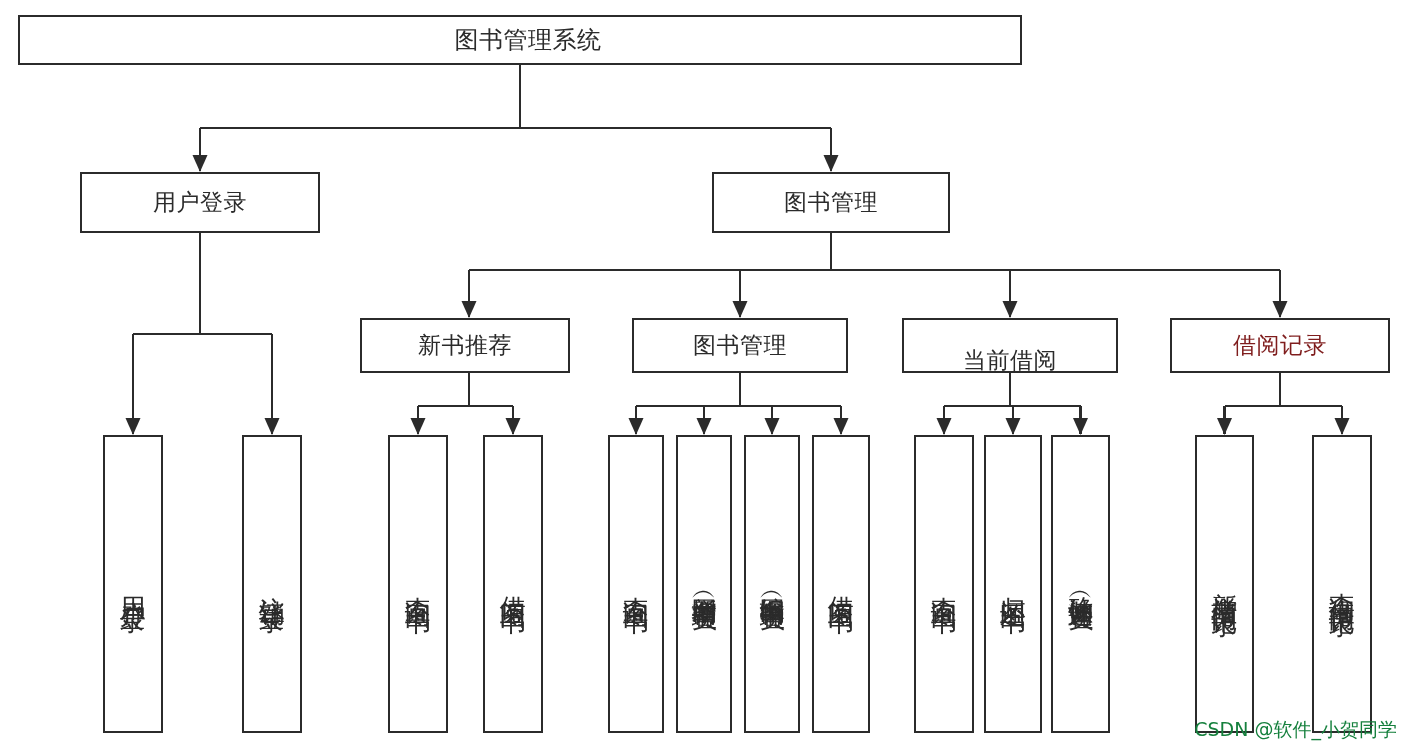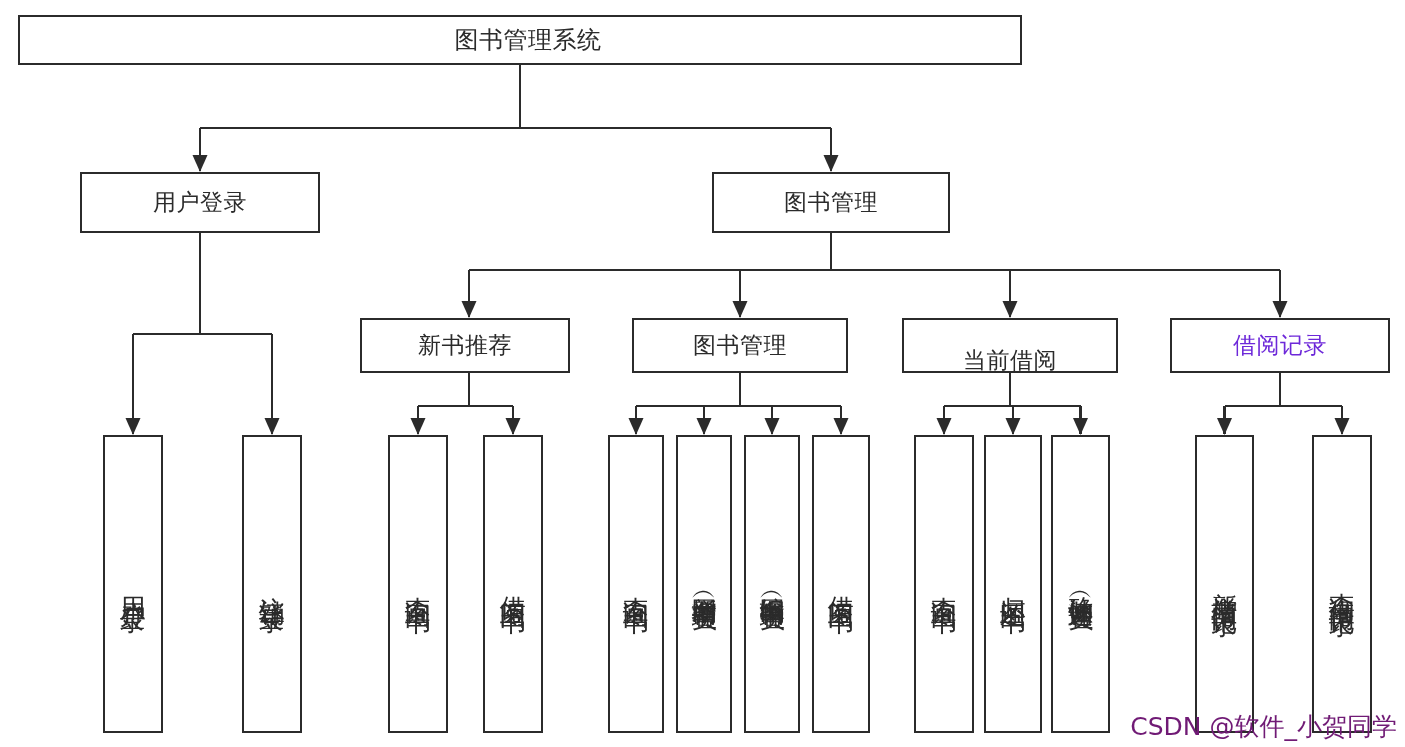--- a/index.html
+++ b/index.html
@@ -59,22 +59,22 @@
     letter-spacing: 4px;
   }
   .node.vert.tight .label {
     font-size: 25px;
     letter-spacing: 1.5px;
   }
   #watermark {
     position: absolute;
     right: 8px;
     bottom: 4px;
-    font-size: 25px;
-    color: #701a75;
+    font-size: 19px;
+    color: #15803d;
     white-space: nowrap;
     font-family: "DejaVu Sans", "Liberation Sans", sans-serif;
   }
 </style>
 </head>
 <body>
 
 <div id="canvas">
   <svg id="wires" viewBox="0 0 1405 747" xmlns="http://www.w3.org/2000/svg">
       <line x1="520" y1="65" x2="520" y2="128" stroke="#2b2b2b" stroke-width="2.4" shape-rendering="crispEdges"></line>
@@ -143,21 +143,21 @@
       <div class="node horiz" style="left: 360px; top: 318px; width: 210px; height: 55px; border-color: rgb(43, 43, 43);">
         <span class="label" style="color: rgb(43, 43, 43);">新书推荐</span>
       </div>
       <div class="node horiz" style="left: 632px; top: 318px; width: 216px; height: 55px; border-color: rgb(43, 43, 43);">
         <span class="label" style="color: rgb(43, 43, 43);">图书管理</span>
       </div>
       <div class="node horiz" style="left: 902px; top: 318px; width: 216px; height: 55px; border-color: rgb(43, 43, 43);">
         <span class="label" style="color: rgb(43, 43, 43); margin-top: 31px;">当前借阅</span>
       </div>
       <div class="node horiz" style="left: 1170px; top: 318px; width: 220px; height: 55px; border-color: rgb(43, 43, 43);">
-        <span class="label" style="color: #6d28d9;">借阅记录</span>
+        <span class="label" style="color: #7f1d1d;">借阅记录</span>
       </div>
       <div class="node vert" style="left: 103px; top: 435px; width: 60px; height: 298px; border-color: rgb(43, 43, 43);">
         <span class="label" style="color: rgb(43, 43, 43);">用户登录</span>
       </div>
       <div class="node vert" style="left: 242px; top: 435px; width: 60px; height: 298px; border-color: rgb(43, 43, 43);">
         <span class="label" style="color: rgb(43, 43, 43);">注销登录</span>
       </div>
       <div class="node vert" style="left: 388px; top: 435px; width: 60px; height: 298px; border-color: rgb(43, 43, 43);">
         <span class="label" style="color: rgb(43, 43, 43);">查询图书</span>
       </div>

